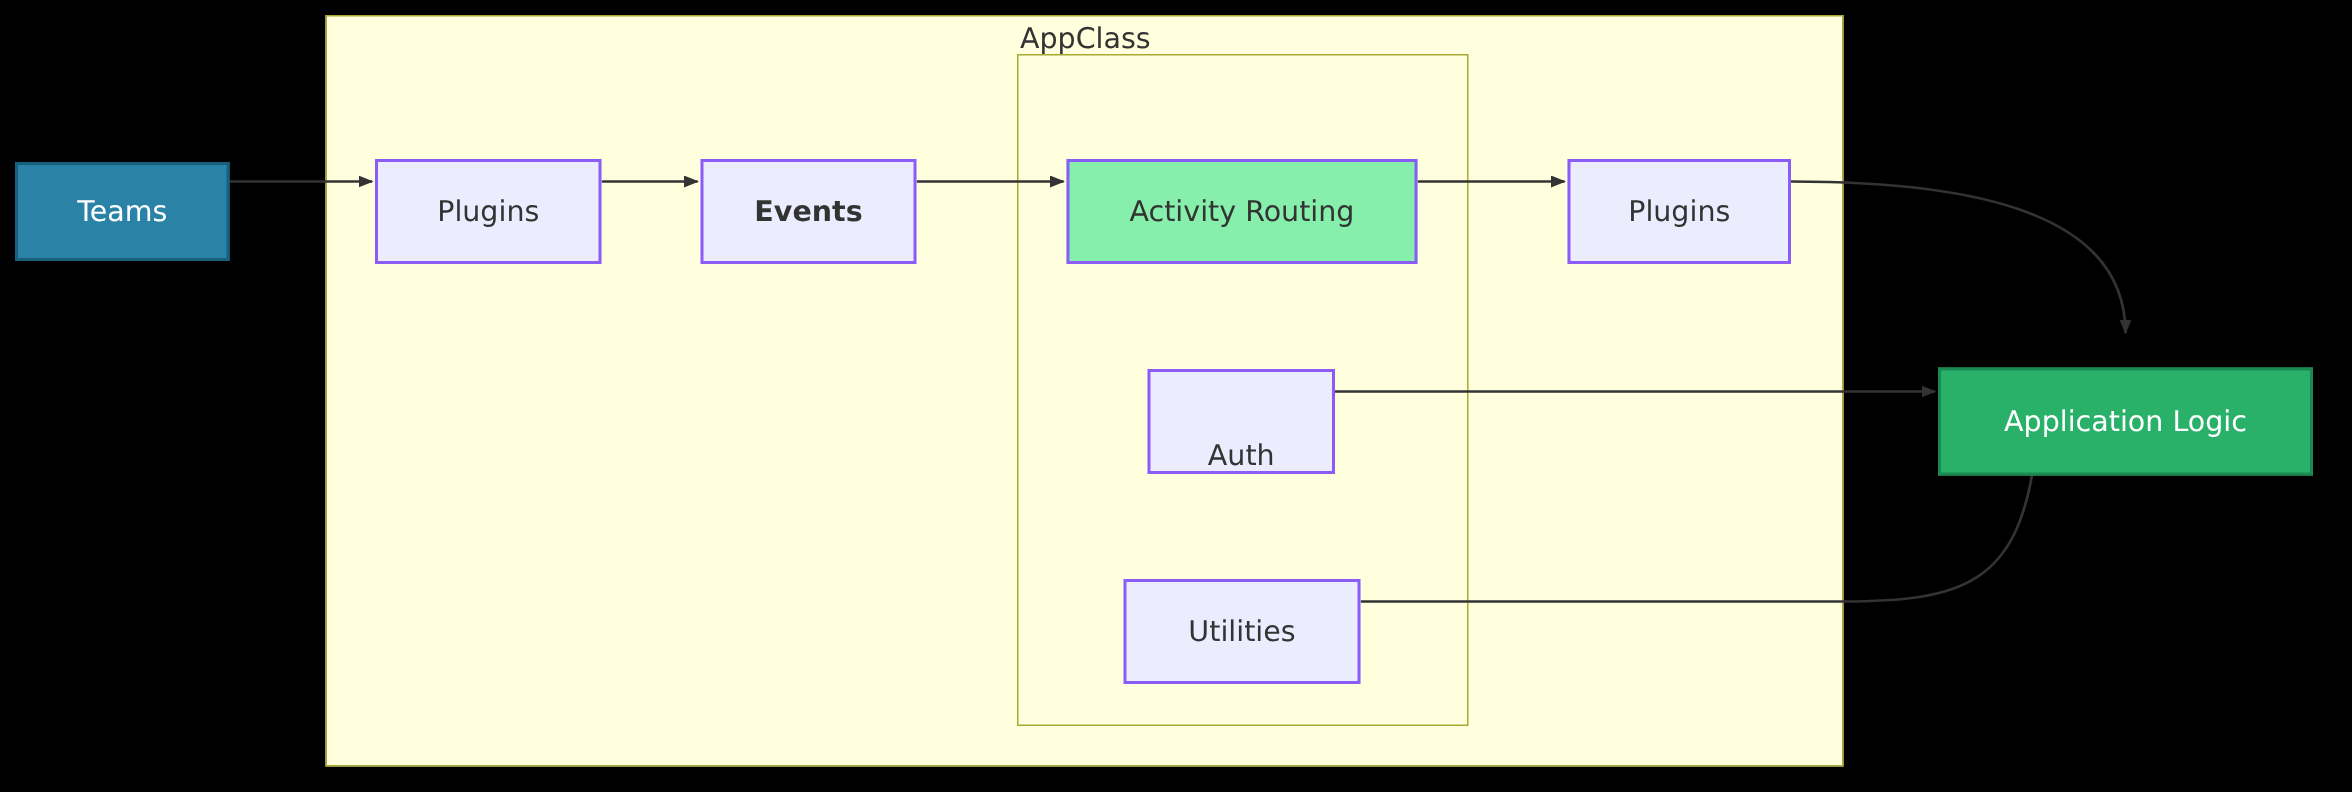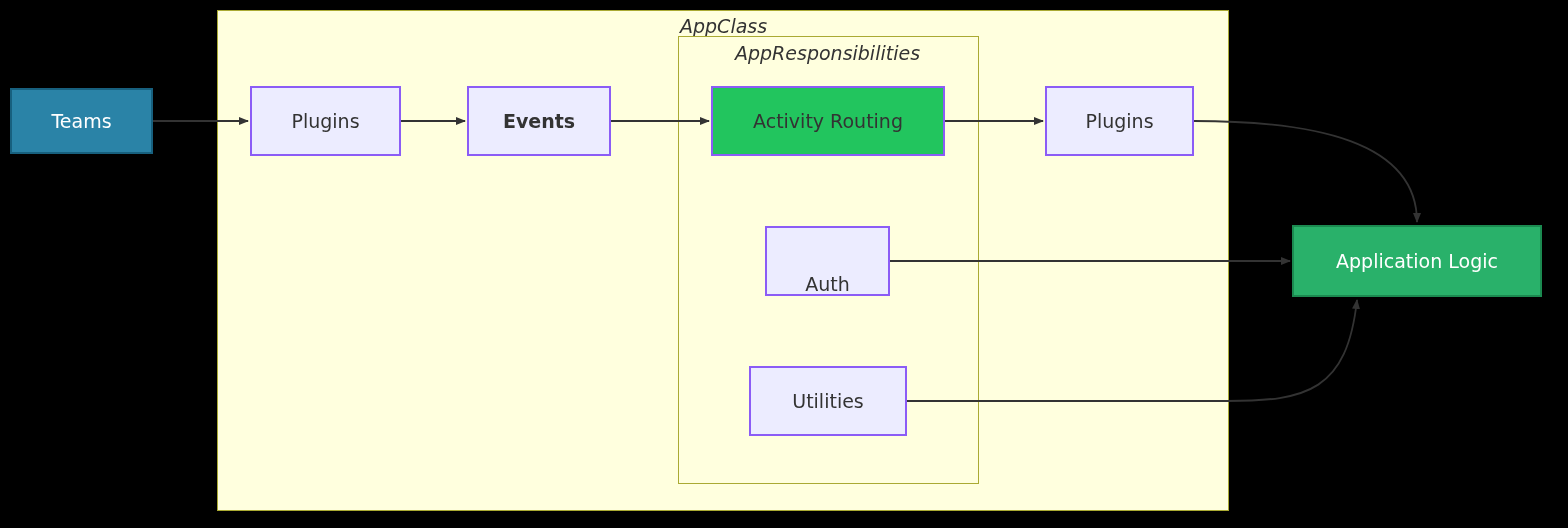--- a/index.html
+++ b/index.html
@@ -28,32 +28,32 @@
     box-sizing: border-box;
     background: #ffffde;
     border: 1px solid #aaaa33;
   }
   .subgraph-label {
     position: absolute;
     color: #333333;
     font-size: 19px;
     line-height: 1;
     white-space: nowrap;
-    font-style: italic;
   }
   .node {
     position: absolute;
     box-sizing: border-box;
     display: flex;
     align-items: center;
     justify-content: center;
     border-radius: 0px;
     font-size: 19px;
     line-height: 1;
     white-space: nowrap;
+    margin-top: 20px;
   }
   .node-default {
     background: #ececff;
     border: 2px solid #8b5cf6;
     color: #333333;
   }
   .node-teams {
     background: #2a83a7;
     border: 2px solid #17607e;
     color: #ffffff;
@@ -66,21 +66,20 @@
 </style>
 </head>
 <body>
 
 <div id="canvas">
 
   <div class="subgraph" id="sg-appclass" style="left: 217px; top: 10px; width: 1012px; height: 501px; background: rgb(255, 255, 222); border-color: rgb(170, 170, 51);"></div>
   <div class="subgraph-label" id="sg-appclass-label" style="left: 680px; top: 17px;">AppClass</div>
 
   <div class="subgraph" id="sg-appresp" style="left: 678px; top: 36px; width: 301px; height: 448px; background: rgb(255, 255, 222); border-color: rgb(170, 170, 51);"></div>
-  <div class="subgraph-label" id="sg-appresp-label" style="left: 735px; top: 44px;">AppResponsibilities</div>
 
   <svg class="edges" id="edge-layer" viewBox="0 0 1568 528" xmlns="http://www.w3.org/2000/svg">
     <defs>
       <marker id="arrowhead" markerWidth="10" markerHeight="8" refX="9" refY="4" orient="auto" markerUnits="userSpaceOnUse">
         <path d="M0,0 L10,4 L0,8 z" fill="#333333"></path>
       </marker>
     </defs>
     <g id="edge-paths" fill="none" stroke="#333333" stroke-width="1.8">
         <path d="M153,121 L248,121" marker-end="url(#arrowhead)"></path>
         <path d="M401,121 L465,121" marker-end="url(#arrowhead)"></path>
@@ -94,21 +93,21 @@
 
   <div class="node node-teams" id="node-teams" style="left: 10px; top: 88px; width: 143px; height: 66px; background: rgb(42, 131, 167); color: rgb(255, 255, 255);">
     <span>Teams</span>
   </div>
   <div class="node node-default" id="node-plugins-in" style="left: 250px; top: 86px; width: 151px; height: 70px; background: rgb(236, 236, 255); color: rgb(51, 51, 51);">
     <span>Plugins</span>
   </div>
   <div class="node node-default" id="node-events" style="left: 467px; top: 86px; width: 144px; height: 70px; background: rgb(236, 236, 255); color: rgb(51, 51, 51); font-weight: bold;">
     <span>Events</span>
   </div>
-  <div class="node node-default" id="node-activity-routing" style="left: 711px; top: 86px; width: 234px; height: 70px; background: #22c55e; color: rgb(51, 51, 51);">
+  <div class="node node-default" id="node-activity-routing" style="left: 711px; top: 86px; width: 234px; height: 70px; background: #86efac; color: rgb(51, 51, 51);">
     <span>Activity Routing</span>
   </div>
   <div class="node node-default" id="node-plugins-out" style="left: 1045px; top: 86px; width: 149px; height: 70px; background: rgb(236, 236, 255); color: rgb(51, 51, 51);">
     <span>Plugins</span>
   </div>
   <div class="node node-default" id="node-auth" style="left: 765px; top: 226px; width: 125px; height: 70px; background: rgb(236, 236, 255); color: rgb(51, 51, 51); align-items: flex-end;">
     <span>Auth</span>
   </div>
   <div class="node node-applogic" id="node-application-logic" style="left: 1292px; top: 225px; width: 250px; height: 72px; background: rgb(41, 177, 106); color: rgb(255, 255, 255);">
     <span>Application Logic</span>

